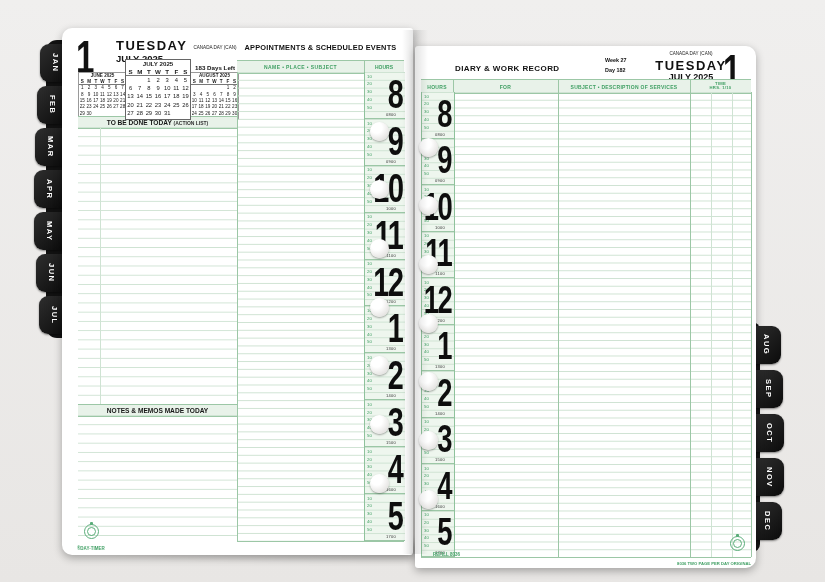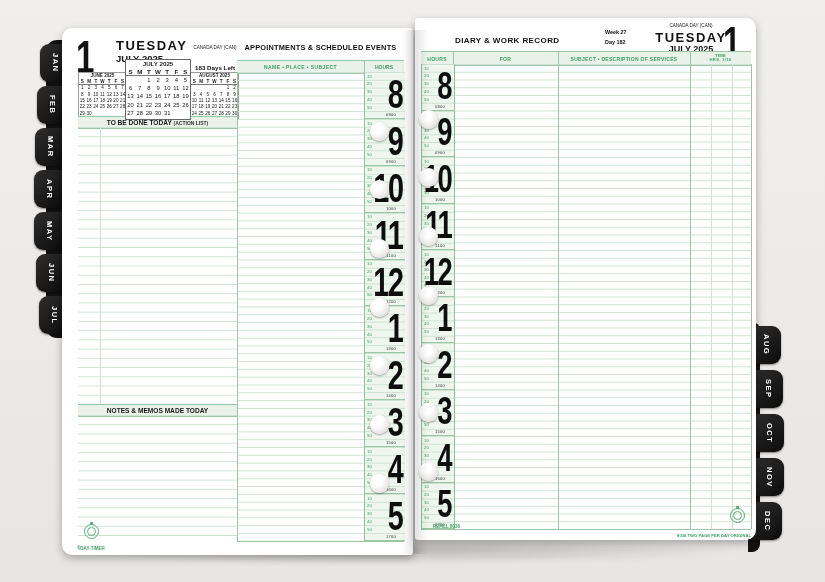--- a/index.html
+++ b/index.html
@@ -12,21 +12,21 @@
   .spine-left{left:46px;top:40px;width:22px;height:298px;border-radius:11px 0 0 11px;}
   .spine-right{left:748px;top:322px;width:12px;height:230px;border-radius:0 8px 8px 0;}
   .tab{position:absolute;width:30px;height:38px;z-index:1;display:flex;align-items:center;justify-content:center;
     background:linear-gradient(135deg,#2e2e2e,#0b0b0b);box-shadow:0 1px 2px rgba(0,0,0,.45);}
   .tab-left{border-radius:9px 0 0 9px;}
   .tab-right{border-radius:0 9px 9px 0;}
   .tab span{writing-mode:vertical-rl;font-size:7.5px;font-weight:bold;letter-spacing:1.5px;color:#fff;}
   
   .page{position:absolute;background:#fff;z-index:2;box-shadow:0 3px 9px rgba(0,0,0,.30);}
   .page-left{left:62px;top:28px;width:351px;height:527px;border-radius:10px 3px 3px 10px;}
-  .page-right{left:415px;top:18px;width:341px;height:522px;border-radius:3px 10px 10px 3px;}
+  .page-right{left:415px;top:46px;width:341px;height:522px;border-radius:3px 10px 10px 3px;}
   .gutter-shadow{position:absolute;left:402px;top:30px;width:26px;height:524px;z-index:4;pointer-events:none;
     background:linear-gradient(to right,rgba(0,0,0,0),rgba(0,0,0,.10) 45%,rgba(0,0,0,.10) 55%,rgba(0,0,0,0));}
   .abs{position:absolute;}
   
   .lp-day-number{left:14px;top:6px;font-size:46px;font-weight:bold;line-height:1;transform:scaleX(.72);transform-origin:left top;color:#111;}
   .lp-weekday{left:54px;top:10px;font-size:13px;font-weight:bold;letter-spacing:1.5px;color:#111;}
   .lp-monthyear{left:54px;top:25px;font-size:9.5px;font-weight:bold;color:#111;}
   .lp-holiday{left:131px;top:17px;width:44px;font-size:4.6px;color:#222;text-align:center;}
   .lp-daysleft{left:131px;top:36px;width:44px;font-size:6.2px;font-weight:bold;color:#111;text-align:center;}
   

